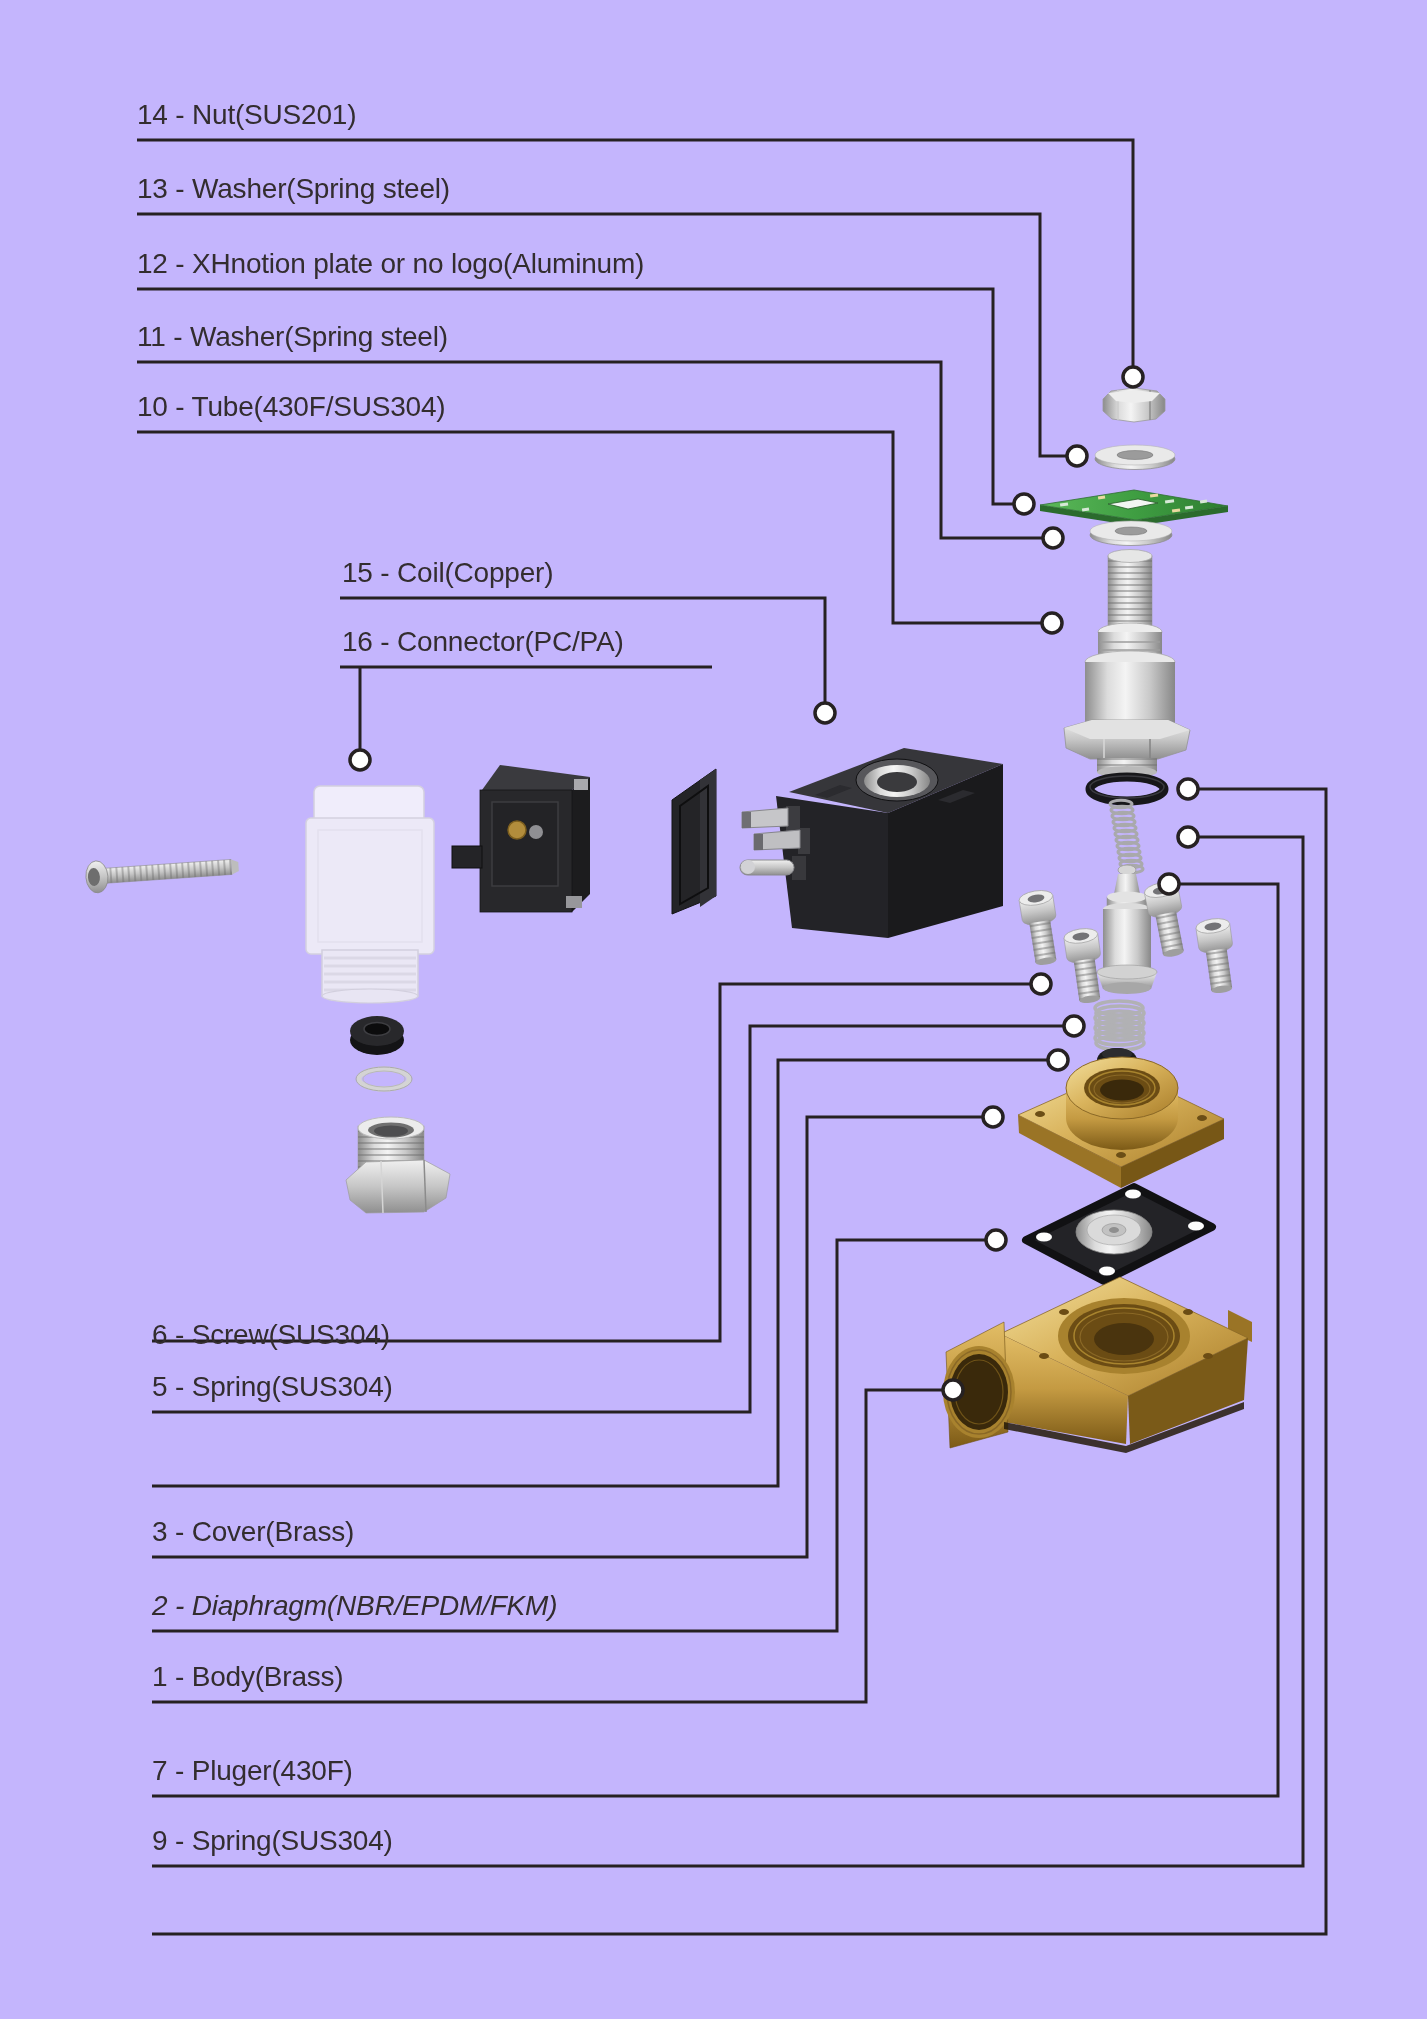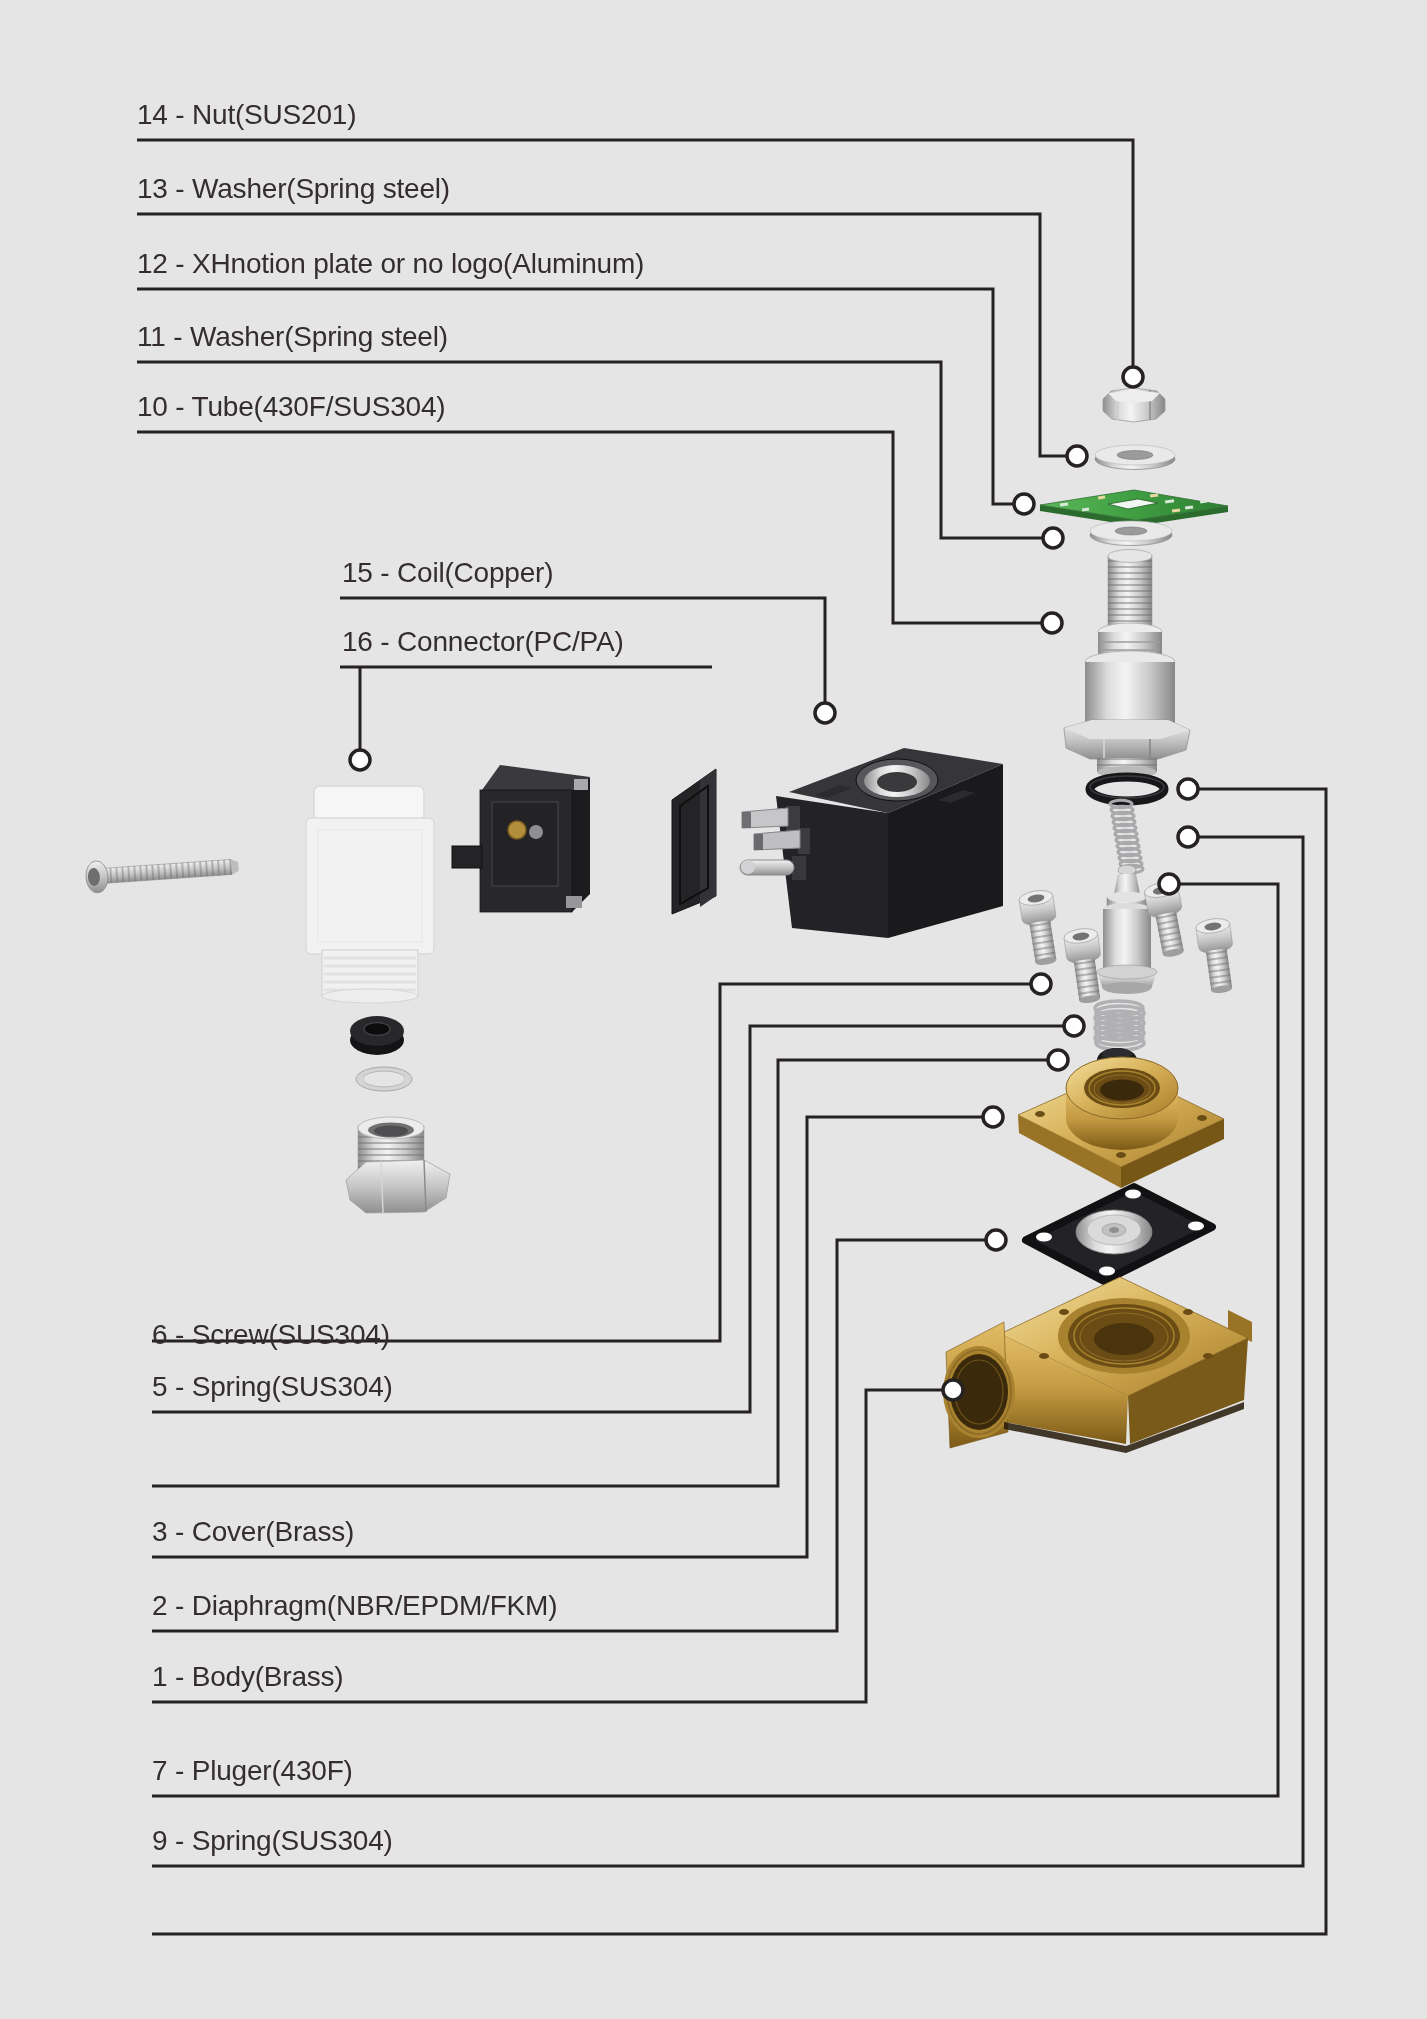--- a/index.html
+++ b/index.html
@@ -1,16 +1,16 @@
 <!DOCTYPE html>
 <html><head>
 <meta charset="utf-8">
 <style>
   html,body{margin:0;padding:0;background:#fff;}
-  .stage{position:relative;width:1427px;height:2019px;background:#e5e5e5;
+  .stage{position:relative;width:1427px;height:2019px;background:#c4b5fd;
          font-family:"Liberation Sans",sans-serif;overflow:hidden;}
   .stage svg.canvas{position:absolute;left:0;top:0;}
   .plabel{position:absolute;font-size:28px;line-height:34px;color:#332d2f;
           white-space:nowrap;letter-spacing:-0.2px;}
 </style>
 </head>
 <body>
 
 <div class="stage">
 
@@ -367,18 +367,18 @@
   <div class="plabel" style="left:137px;top:98px;">14 - Nut(SUS201)</div>
   <div class="plabel" style="left:137px;top:172px;">13 - Washer(Spring steel)</div>
   <div class="plabel" style="left:137px;top:247px;">12 - XHnotion plate or no logo(Aluminum)</div>
   <div class="plabel" style="left:137px;top:320px;">11 - Washer(Spring steel)</div>
   <div class="plabel" style="left:137px;top:390px;">10 - Tube(430F/SUS304)</div>
   <div class="plabel" style="left:342px;top:556px;">15 - Coil(Copper)</div>
   <div class="plabel" style="left:342px;top:625px;">16 - Connector(PC/PA)</div>
   <div class="plabel" style="left:152px;top:1318px;">6 - Screw(SUS304)</div>
   <div class="plabel" style="left:152px;top:1370px;">5 - Spring(SUS304)</div>
   <div class="plabel" style="left:152px;top:1515px;">3 - Cover(Brass)</div>
-  <div class="plabel" style="left:152px;top:1589px;">2 - Diaphragm(NBR/EPDM/FKM)</div>
+  <div class="plabel" style="left:152px;top:1589px;font-style:italic;">2 - Diaphragm(NBR/EPDM/FKM)</div>
   <div class="plabel" style="left:152px;top:1660px;">1 - Body(Brass)</div>
   <div class="plabel" style="left:152px;top:1754px;">7 - Pluger(430F)</div>
   <div class="plabel" style="left:152px;top:1824px;">9 - Spring(SUS304)</div>
 
 </div>
 
 </body></html>

